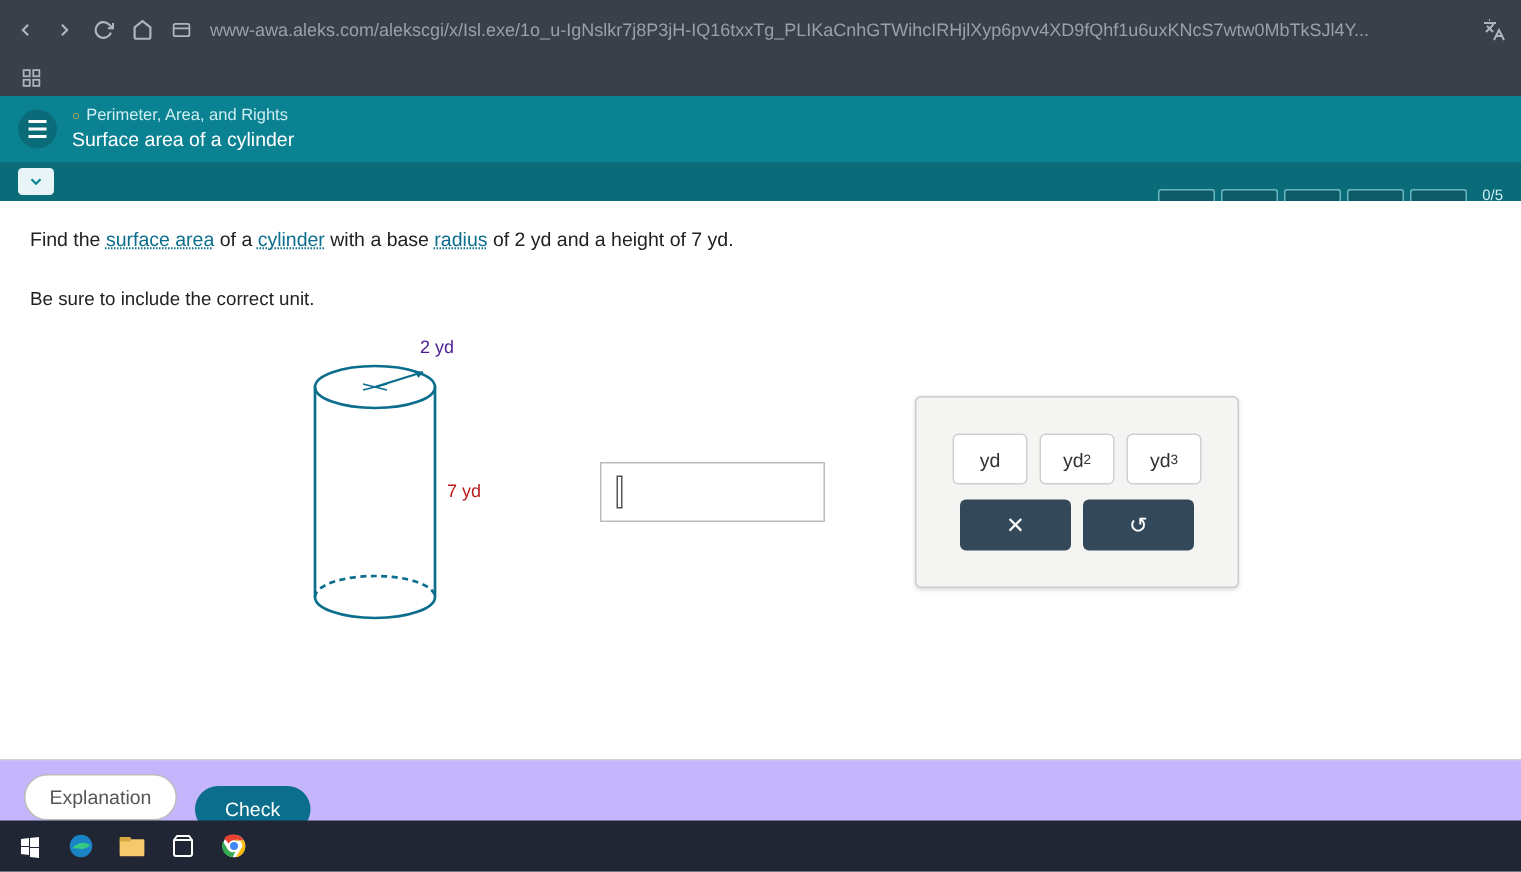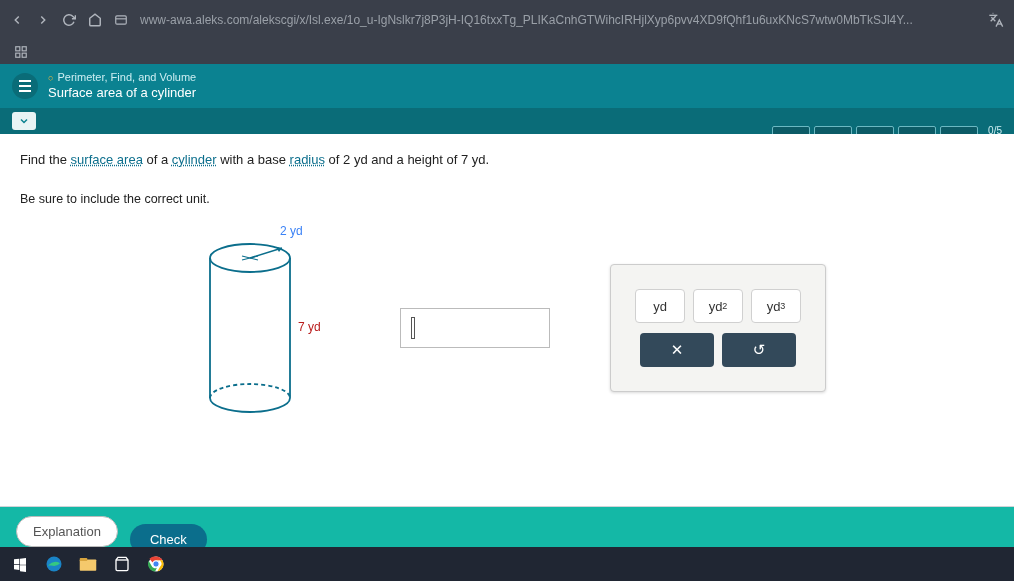--- a/index.html
+++ b/index.html
@@ -91,21 +91,21 @@
 .prompt a { color: #0b6e8c; text-decoration: underline dotted; }
 .instr { font-size: 12.5px; color: #222; line-height: 1.5; }
 .work-area {
   display: flex;
   align-items: center;
   gap: 60px;
   margin-top: 20px;
   padding-left: 180px;
 }
 .cylinder-wrap { position: relative; width: 140px; height: 200px; }
-.radius-label { position: absolute; top: -4px; left: 80px; font-size: 12px; color: #3b82f6; }
+.radius-label { position: absolute; top: -4px; left: 80px; font-size: 12px; color: #4c1d95; }
 .height-label { position: absolute; top: 92px; left: 98px; font-size: 12px; color: #b91c1c; }
 .answer-input {
   width: 150px;
   height: 40px;
   border: 1px solid #bbb;
   display: flex;
   align-items: center;
   padding: 0 10px;
   background: #fff;
 }
@@ -140,21 +140,21 @@
   border: none;
   border-radius: 4px;
   display: flex;
   align-items: center;
   justify-content: center;
   color: #fff;
   cursor: pointer;
   font-size: 15px;
 }
 .footer-bar {
-  background: #14b8a6;
+  background: #c4b5fd;
   border-top: 1px solid #d0d3d7;
   height: 50px;
   display: flex;
   align-items: center;
   padding: 0 16px;
   gap: 12px;
 }
 .btn-explain {
   background: #fff;
   border: 1px solid #bbb;
@@ -250,21 +250,21 @@
     </span>
 </div>
 
 <div class="topic-banner">
   <div class="hamburger">
       <span></span>
       <span></span>
       <span></span>
     </div>
   <div class="banner-text">
-    <span><span style="color:#f5b83a;font-size:9px;margin-right:4px;">○</span><span class="breadcrumb-link">Perimeter, Find, and Volume</span></span>
+    <span><span style="color:#f5b83a;font-size:9px;margin-right:4px;">○</span><span class="breadcrumb-link">Perimeter, Area, and Rights</span></span>
     <span class="banner-sub">Surface area of a cylinder</span>
   </div>
 </div>
 
 <div class="progress-row">
   <div class="down-caret">
     <svg width="12" height="12" viewBox="0 0 24 24" fill="none" stroke="#0b8291" stroke-width="3">
         <path d="M6 9l6 6 6-6"></path>
       </svg>
   </div>

